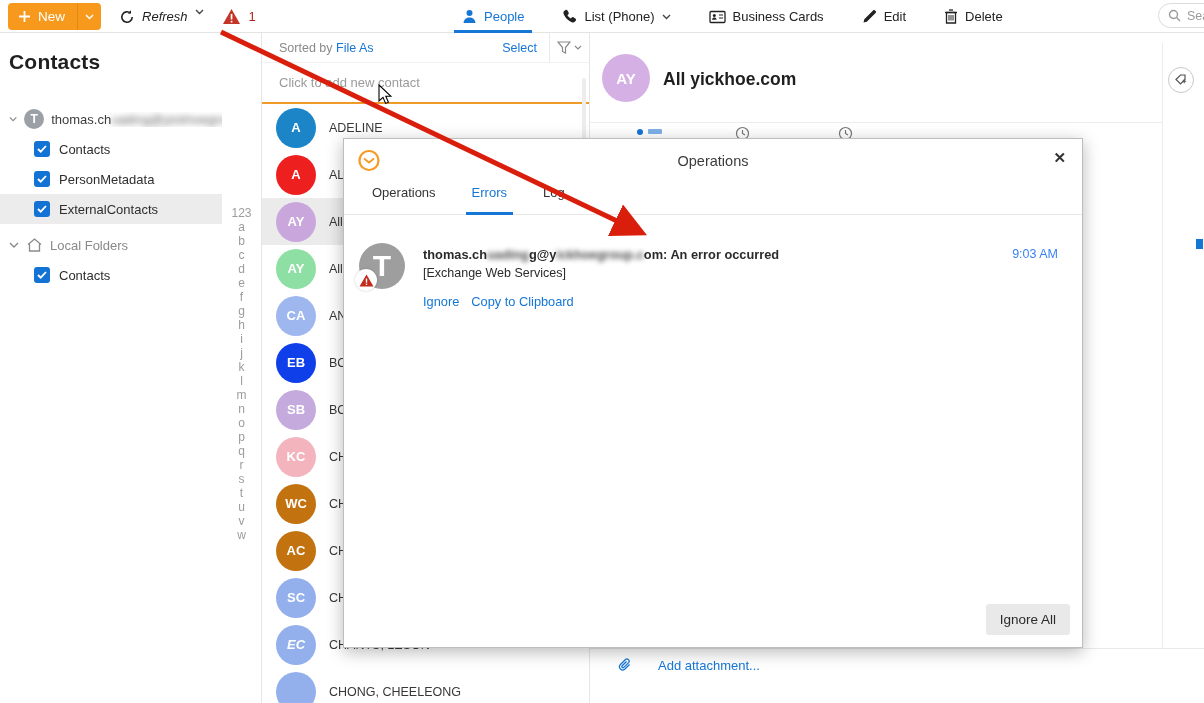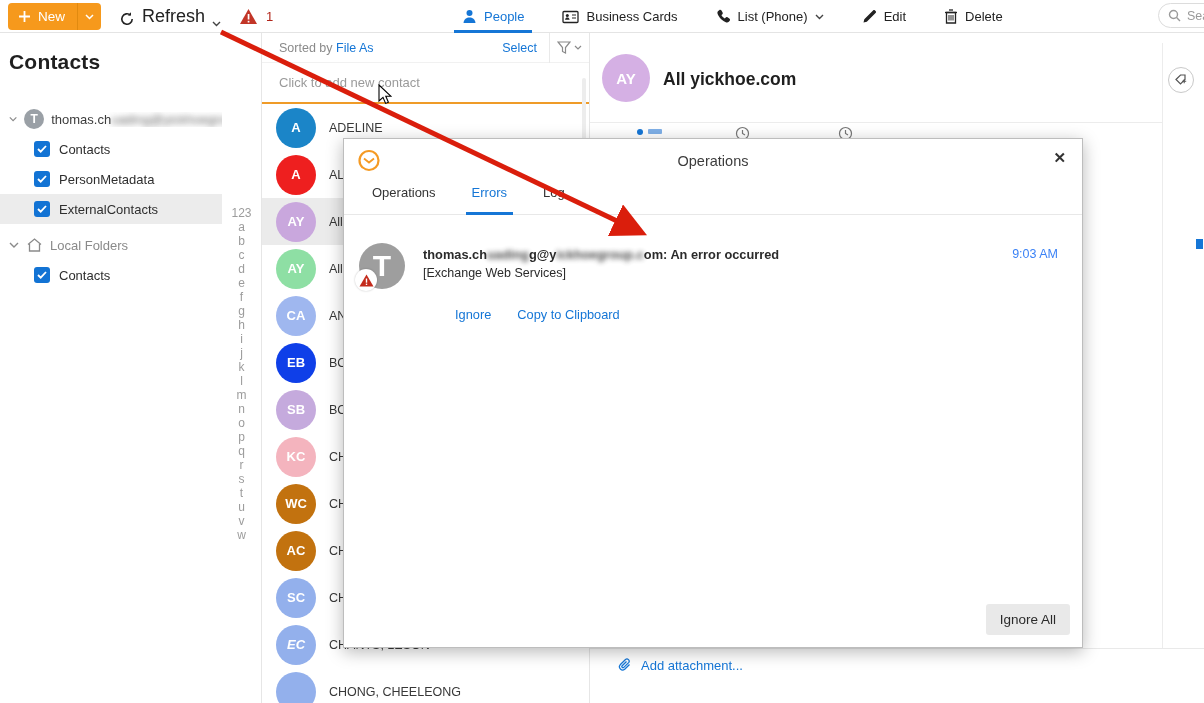--- a/index.html
+++ b/index.html
@@ -7,21 +7,21 @@
   body { font-family:"Liberation Sans",sans-serif; background:#fff; position:relative; color:#2e2e2e; }
   svg { display:block; }
 
   
   .toolbar { position:absolute; top:0; left:0; width:1204px; height:33px; background:#fff; border-bottom:1px solid #e4e4e4; }
   .tb-left { position:absolute; left:8px; top:0; height:33px; display:flex; align-items:center; gap:18px; }
   .new-btn { display:flex; align-items:center; height:27px; background:#f6991c; border-radius:4px; color:#fff; overflow:hidden; cursor:default; }
   .new-btn .main { display:flex; align-items:center; gap:7px; padding:0 12px 0 10px; font-size:13.5px; }
   .new-btn .split { width:1px; height:27px; background:#e18a10; }
   .new-btn .dd { padding:0 7px; display:flex; align-items:center; }
-  .tb-item { display:flex; align-items:flex-end; gap:7px; font-size:18px; color:#222; }
+  .tb-item { display:flex; align-items:flex-start; gap:7px; font-size:13px; color:#222;font-style:italic; }
   .warn-group { display:flex; align-items:center; gap:8px; }
   .warn-count { color:#b1251a; font-size:13px; }
   .tb-tabs { position:absolute; left:458px; top:0; height:33px; display:flex; align-items:stretch; gap:30px; }
   .tb-tab { position:relative; display:flex; align-items:center; gap:7px; font-size:13px; color:#222; padding:0 4px; }
   .tb-tab.active { color:#1576d6; }
   .tb-tab.active::after { content:""; position:absolute; left:-4px; right:-4px; bottom:0; height:3px; background:#1576d6; }
   .search-pill { position:absolute; left:1158px; top:3px; width:120px; height:25px; border:1px solid #dcdcdc; border-radius:13px; display:flex; align-items:center; gap:6px; padding:0 9px; background:#fff; }
   .search-pill input { border:none; outline:none; width:70px; font-size:12.5px; color:#555; font-family:inherit; background:transparent; }
   .search-pill input::placeholder { color:#9a9a9a; }
 
@@ -59,41 +59,41 @@
   .detail { position:absolute; left:590px; top:33px; width:614px; bottom:0; background:#fff; }
   .detail .avatar-lg { position:absolute; left:12px; top:21px; width:48px; height:48px; border-radius:50%; color:#fff; font-size:15px; font-weight:700; display:flex; align-items:center; justify-content:center; }
   .detail .dname { position:absolute; left:73px; top:36px; font-size:17.5px; font-weight:700; color:#1f1f1f; }
   .detail .hdr-line { position:absolute; left:0; top:89px; width:572px; height:1px; background:#ececec; }
   .detail .v-div { position:absolute; left:572px; top:10px; bottom:0; width:1px; background:#ececec; }
   .tag-btn { position:absolute; left:578px; top:34px; width:26px; height:26px; border:1px solid #c9c9c9; border-radius:50%; display:flex; align-items:center; justify-content:center; background:#fff; }
   .strip-dot { position:absolute; left:47px; top:96px; width:6px; height:6px; border-radius:50%; background:#1576d6; }
   .strip-frag { position:absolute; left:58px; top:96px; width:14px; height:5px; background:#7fb0e8; border-radius:1px; }
   .strip-icon { position:absolute; top:93px; }
   .attach-footer { position:absolute; left:0; right:0; top:615px; bottom:0; border-top:1px solid #e9e9e9; background:#fff; }
-  .attach-link { position:absolute; left:28px; top:8px; display:flex; align-items:center; gap:9px; font-size:13px; color:#1576d6; }
+  .attach-link { position:absolute; left:28px; top:8px; display:flex; align-items:center; gap:26px; font-size:13px; color:#1576d6; }
   .blue-mark { position:absolute; left:606px; top:206px; width:7px; height:10px; background:#1576d6; }
 
   
   .dialog { position:absolute; left:343px; top:138px; width:740px; height:510px; background:#fff; border:1px solid #bdbdbd; box-shadow:0 4px 16px rgba(0,0,0,.28); z-index:10; }
   .dlg-titlebar { position:relative; height:46px; }
   .dlg-logo { position:absolute; left:12px; top:9px; }
   .dlg-title { position:absolute; left:0; right:0; top:14px; text-align:center; font-size:14.5px; color:#3c3c3c; }
   .dlg-close { position:absolute; right:16px; top:11px; font-size:15px; color:#333; font-weight:700; line-height:1; }
   .dlg-tabs { display:flex; gap:36px; padding-left:28px; height:30px; border-bottom:1px solid #e8e8e8; }
   .dlg-tab { font-size:13px; color:#333; padding-bottom:10px; position:relative; }
   .dlg-tab.active { color:#1576d6; }
   .dlg-tab.active::after { content:""; position:absolute; left:-6px; right:-6px; bottom:-1px; height:3px; background:#1576d6; }
   .err-entry { position:absolute; left:15px; right:24px; top:104px; }
   .err-avatar { position:absolute; left:0; top:0; width:46px; height:46px; border-radius:50%; background:#9e9e9e; color:#fff; font-weight:700; font-size:30px; display:flex; align-items:center; justify-content:center; }
   .err-badge { position:absolute; left:-4px; top:26px; width:22px; height:22px; background:#fff; border-radius:50%; display:flex; align-items:center; justify-content:center; box-shadow:0 0 2px rgba(0,0,0,.25); }
   .err-text { position:absolute; left:64px; top:4px; right:80px; }
   .err-line1 { font-size:12.8px; font-weight:700; color:#2b2b2b; }
   .err-line2 { font-size:12.5px; color:#2b2b2b; margin-top:4px; }
   .err-time { position:absolute; right:0; top:4px; font-size:12.5px; color:#3b82f6; }
-  .err-links { position:absolute; left:64px; top:64px; display:flex; gap:26px; font-size:12.8px;margin-left:32px; }
+  .err-links { position:absolute; left:64px; top:51px; display:flex; gap:12px; font-size:12.8px; }
   .ignore-all-btn { position:absolute; right:12px; bottom:12px; background:#e9e9e9; border:none; border-radius:3px; padding:8px 14px; font-size:13.5px; color:#2b2b2b; font-family:inherit; }
 
   
   .arrow-overlay { position:absolute; left:0; top:0; width:1204px; height:703px; z-index:50; pointer-events:none; }
   .cursor { position:absolute; left:378px; top:84px; z-index:60; pointer-events:none; }
 </style>
 </head>
 <body>
 
 <div class="toolbar">
@@ -134,36 +134,36 @@
 
   <div class="tb-tabs">
     <div class="tb-tab active">
       <svg width="15" height="15" viewBox="0 0 15 15">
           <circle cx="7.5" cy="4" r="3" fill="#1576d6"></circle>
           <path d="M1.5 14c.5-4 3-5.5 6-5.5s5.5 1.5 6 5.5z" fill="#1576d6"></path>
         </svg>
       <span>People</span>
     </div>
     <div class="tb-tab">
+      <svg width="15" height="15" viewBox="0 0 15 15">
+          <path d="M3.2 1.2c.8-.6 1.8-.4 2.3.4l1.1 1.8c.4.7.2 1.5-.4 2l-.8.7c.5 1.3 2.1 2.9 3.4 3.4l.7-.8c.5-.6 1.3-.8 2-.4l1.8 1.1c.8.5 1 1.5.4 2.3l-.9 1.1c-.6.7-1.6 1-2.5.7C6.6 12.3 2.7 8.4 1.5 4.6c-.3-.9 0-1.9.7-2.5z" fill="#222"></path>
+        </svg>
+      <span>List (Phone)</span>
+      <svg width="9" height="6" viewBox="0 0 9 6">
+          <path d="M1 1l3.5 3.5L8 1" stroke="#444" stroke-width="1.4" fill="none"></path>
+        </svg>
+    </div>
+    <div class="tb-tab">
       <svg width="17" height="14" viewBox="0 0 17 14">
           <rect x="1" y="1.5" width="15" height="11" rx="1" stroke="#222" stroke-width="1.3" fill="none"></rect>
           <circle cx="5.3" cy="5.6" r="1.5" fill="#222"></circle>
           <path d="M3 9.8c.3-1.6 1.2-2.2 2.3-2.2s2 .6 2.3 2.2z" fill="#222"></path>
           <path d="M10 5h4M10 8h4" stroke="#222" stroke-width="1.1"></path>
         </svg>
       <span>Business Cards</span>
-    </div>
-    <div class="tb-tab">
-      <svg width="15" height="15" viewBox="0 0 15 15">
-          <path d="M3.2 1.2c.8-.6 1.8-.4 2.3.4l1.1 1.8c.4.7.2 1.5-.4 2l-.8.7c.5 1.3 2.1 2.9 3.4 3.4l.7-.8c.5-.6 1.3-.8 2-.4l1.8 1.1c.8.5 1 1.5.4 2.3l-.9 1.1c-.6.7-1.6 1-2.5.7C6.6 12.3 2.7 8.4 1.5 4.6c-.3-.9 0-1.9.7-2.5z" fill="#222"></path>
-        </svg>
-      <span>List (Phone)</span>
-      <svg width="9" height="6" viewBox="0 0 9 6">
-          <path d="M1 1l3.5 3.5L8 1" stroke="#444" stroke-width="1.4" fill="none"></path>
-        </svg>
     </div>
     <div class="tb-tab">
       <svg width="15" height="15" viewBox="0 0 15 15">
           <path d="M1.5 13.5l.8-3.3 9-9c.4-.4 1.1-.4 1.5 0l1 1c.4.4.4 1.1 0 1.5l-9 9z" fill="#222"></path>
         </svg>
       <span>Edit</span>
     </div>
     <div class="tb-tab">
       <svg width="14" height="15" viewBox="0 0 14 15">
           <path d="M2.5 3.5h9V14h-9z" stroke="#222" stroke-width="1.3" fill="none"></path>

